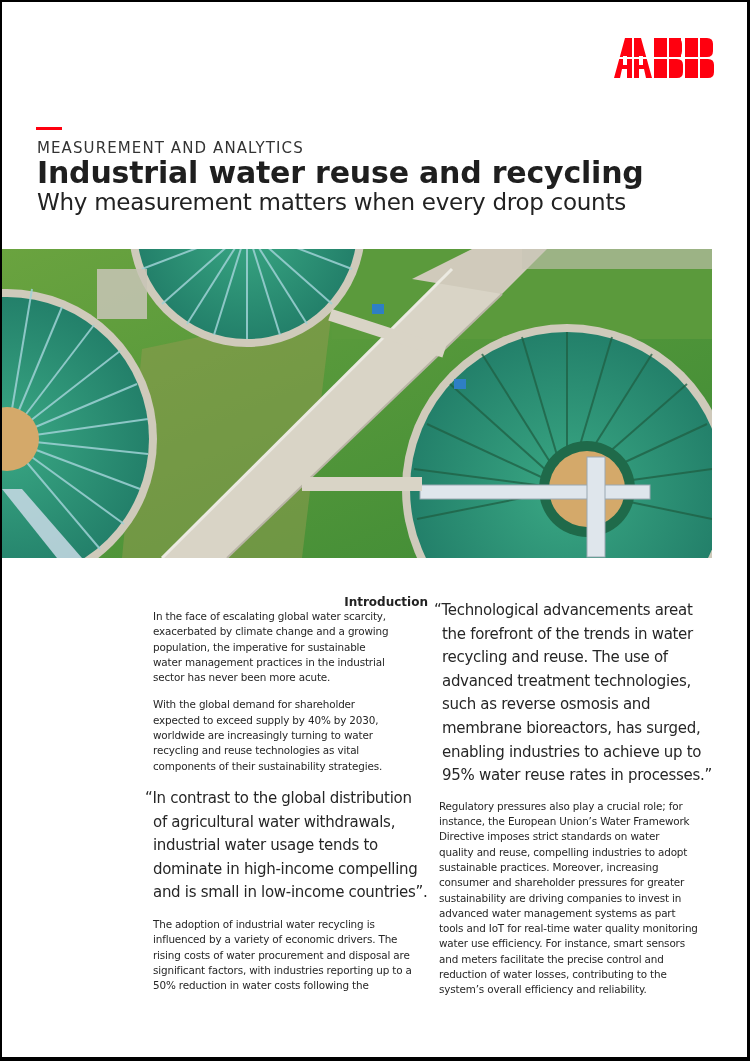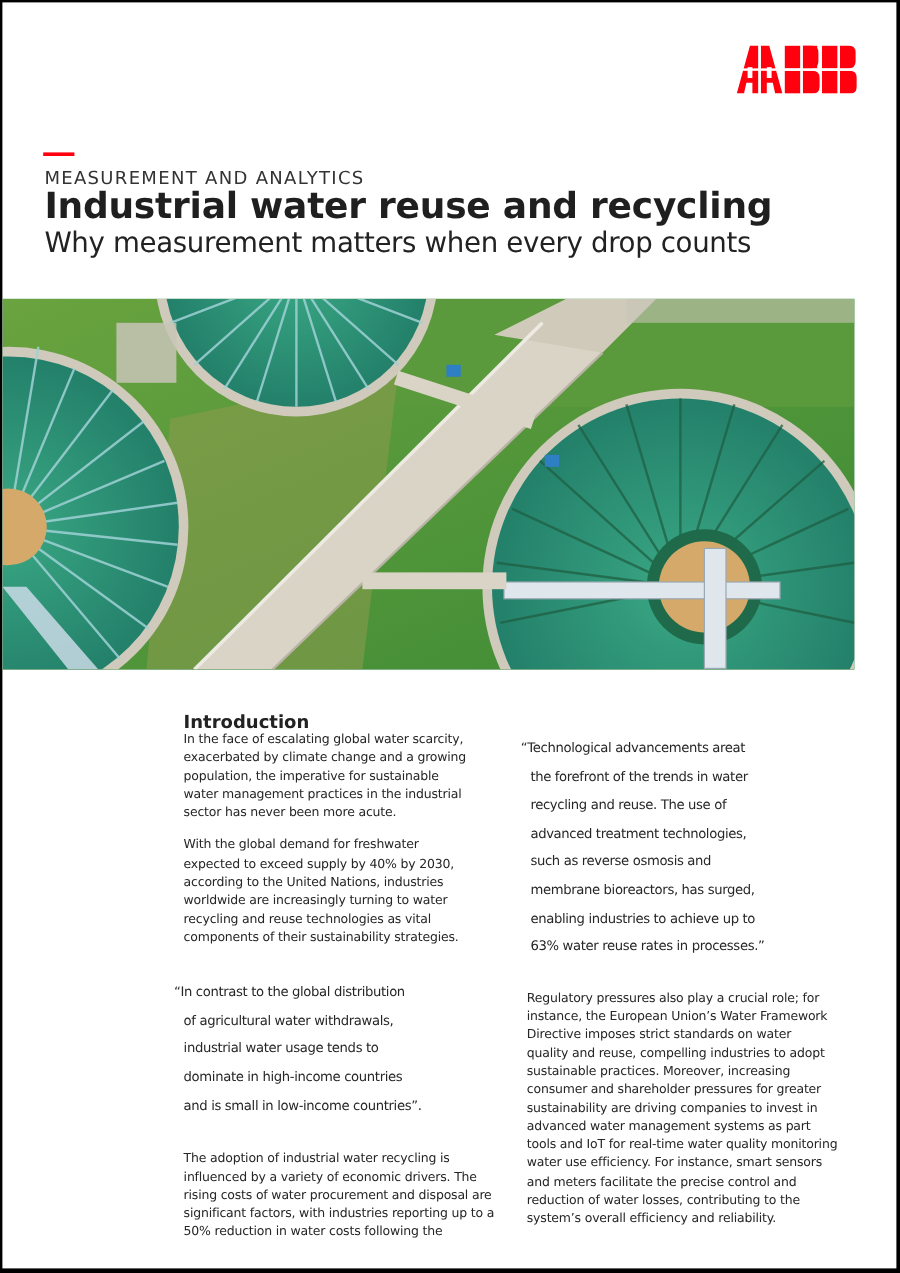--- a/index.html
+++ b/index.html
@@ -33,29 +33,29 @@
       font-family: "DejaVu Sans", sans-serif;
       transform: scaleX(0.98); transform-origin: left top;
     }
     .hero {
       position: absolute; left: 0px; top: 247px; width: 710px; height: 309px; overflow: hidden;
       background: #3f8a46;
     }
     .hero svg { display: block; }
     .col-left { position: absolute; left: 151px; top: 594px; width: 275px; }
     .col-right { position: absolute; left: 437px; top: 594px; width: 285px; }
-    .heading-sm { font-size: 15px; font-weight: bold; color: #222; line-height: 13px; }
+    .heading-sm { font-size: 12px; font-weight: bold; color: #222; line-height: 13px; text-align: right; }
     .body-text {
       font-size: 10.4px; line-height: 15.3px; color: #262626; margin: 0;
       letter-spacing: -0.15px;
     }
     .gap { height: 12px; }
     .quote {
-      font-size: 11px; line-height: 23.6px; color: #262626; font-weight: normal;
-      margin: 16px; letter-spacing: -0.3px;
+      font-size: 15px; line-height: 23.6px; color: #262626; font-weight: normal;
+      margin: 3px; letter-spacing: -0.3px;
     }
     .quote .line { display: block; white-space: nowrap; padding-left: 8px; }
     .quote .line.first { padding-left: 0; }
     .body-text .line { display: block; white-space: nowrap; }
   </style>
 </head>
 <body>
 
 <div class="page">
 
@@ -185,33 +185,32 @@
     <div class="heading-sm">Introduction</div>
     <p class="body-text">
       <span class="line">In the face of escalating global water scarcity,</span>
       <span class="line">exacerbated by climate change and a growing</span>
       <span class="line">population, the imperative for sustainable</span>
       <span class="line">water management practices in the industrial</span>
       <span class="line">sector has never been more acute.</span>
     </p>
     <div class="gap"></div>
     <p class="body-text">
-      <span class="line">With the global demand for freshwater</span>
+      <span class="line">With the global demand for shareholder</span>
       <span class="line">expected to exceed supply by 40% by 2030,</span>
-      <span class="line">according to the United Nations, industries</span>
       <span class="line">worldwide are increasingly turning to water</span>
       <span class="line">recycling and reuse technologies as vital</span>
       <span class="line">components of their sustainability strategies.</span>
     </p>
     <div style="height:10px"></div>
     <p class="quote" style="margin-left:-8px;">
       <span class="line first">“In contrast to the global distribution</span>
       <span class="line">of agricultural water withdrawals,</span>
       <span class="line">industrial water usage tends to</span>
-      <span class="line">dominate in high-income countries</span>
+      <span class="line">dominate in high-income compelling</span>
       <span class="line">and is small in low-income countries”.</span>
     </p>
     <div style="height:9px"></div>
     <p class="body-text">
       <span class="line">The adoption of industrial water recycling is</span>
       <span class="line">influenced by a variety of economic drivers. The</span>
       <span class="line">rising costs of water procurement and disposal are</span>
       <span class="line">significant factors, with industries reporting up to a</span>
       <span class="line">50% reduction in water costs following the</span>
     </p>
@@ -219,21 +218,21 @@
 
   <div class="col-right">
     <p class="quote" style="margin-left:-5px;">
       <span class="line first">“Technological advancements areat</span>
       <span class="line">the forefront of the trends in water</span>
       <span class="line">recycling and reuse. The use of</span>
       <span class="line">advanced treatment technologies,</span>
       <span class="line">such as reverse osmosis and</span>
       <span class="line">membrane bioreactors, has surged,</span>
       <span class="line">enabling industries to achieve up to</span>
-      <span class="line">63% water reuse rates in processes.”</span>
+      <span class="line">95% water reuse rates in processes.”</span>
     </p>
     <div style="height:8px"></div>
     <p class="body-text">
       <span class="line">Regulatory pressures also play a crucial role; for</span>
       <span class="line">instance, the European Union’s Water Framework</span>
       <span class="line">Directive imposes strict standards on water</span>
       <span class="line">quality and reuse, compelling industries to adopt</span>
       <span class="line">sustainable practices. Moreover, increasing</span>
       <span class="line">consumer and shareholder pressures for greater</span>
       <span class="line">sustainability are driving companies to invest in</span>

